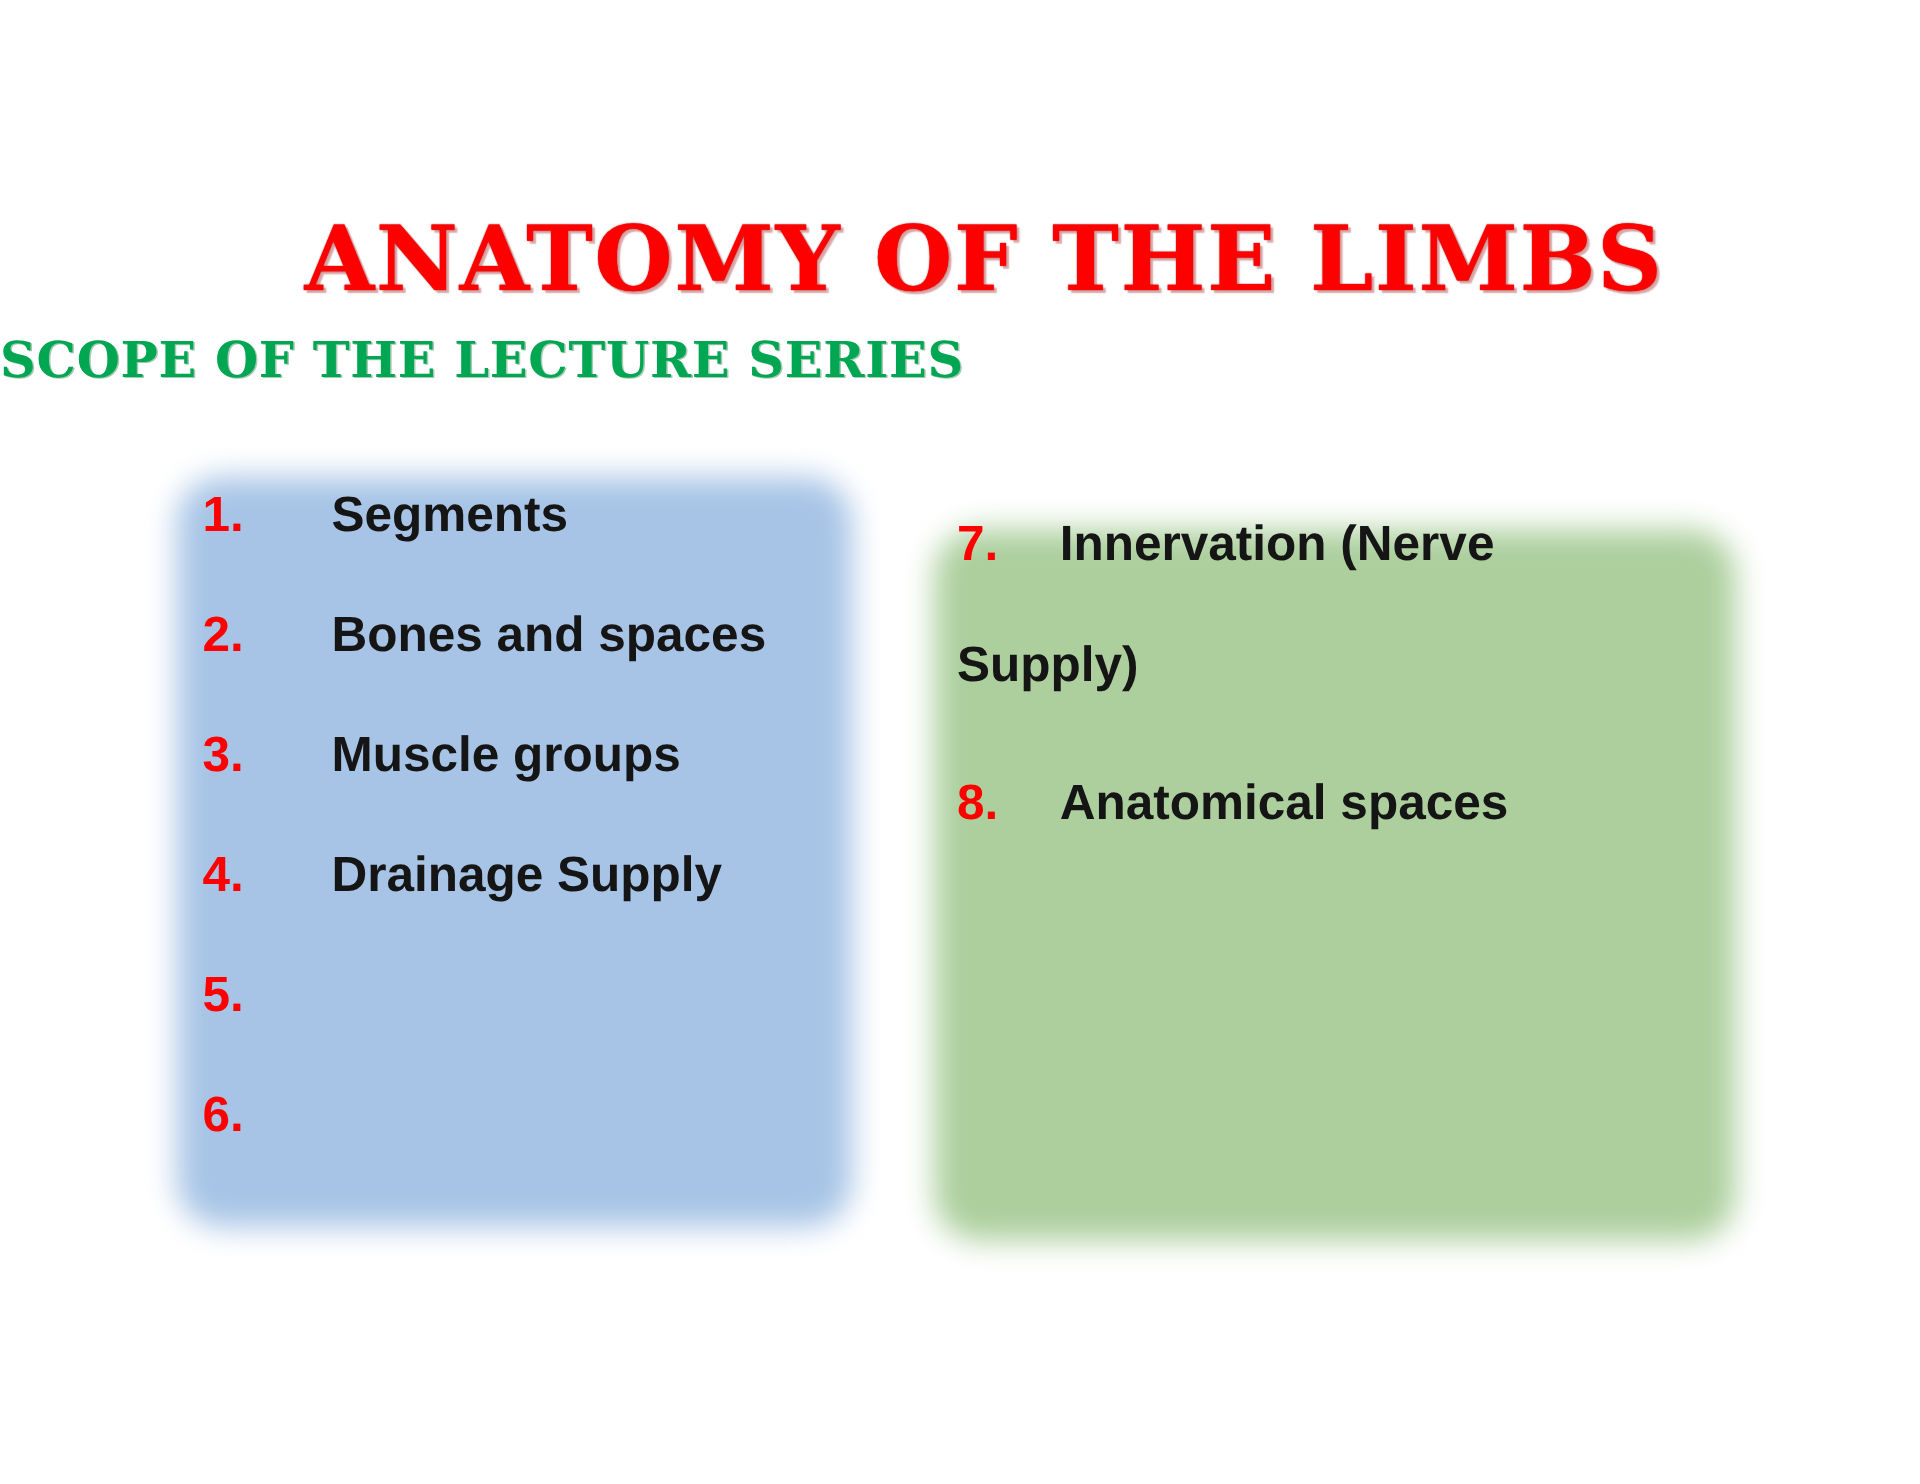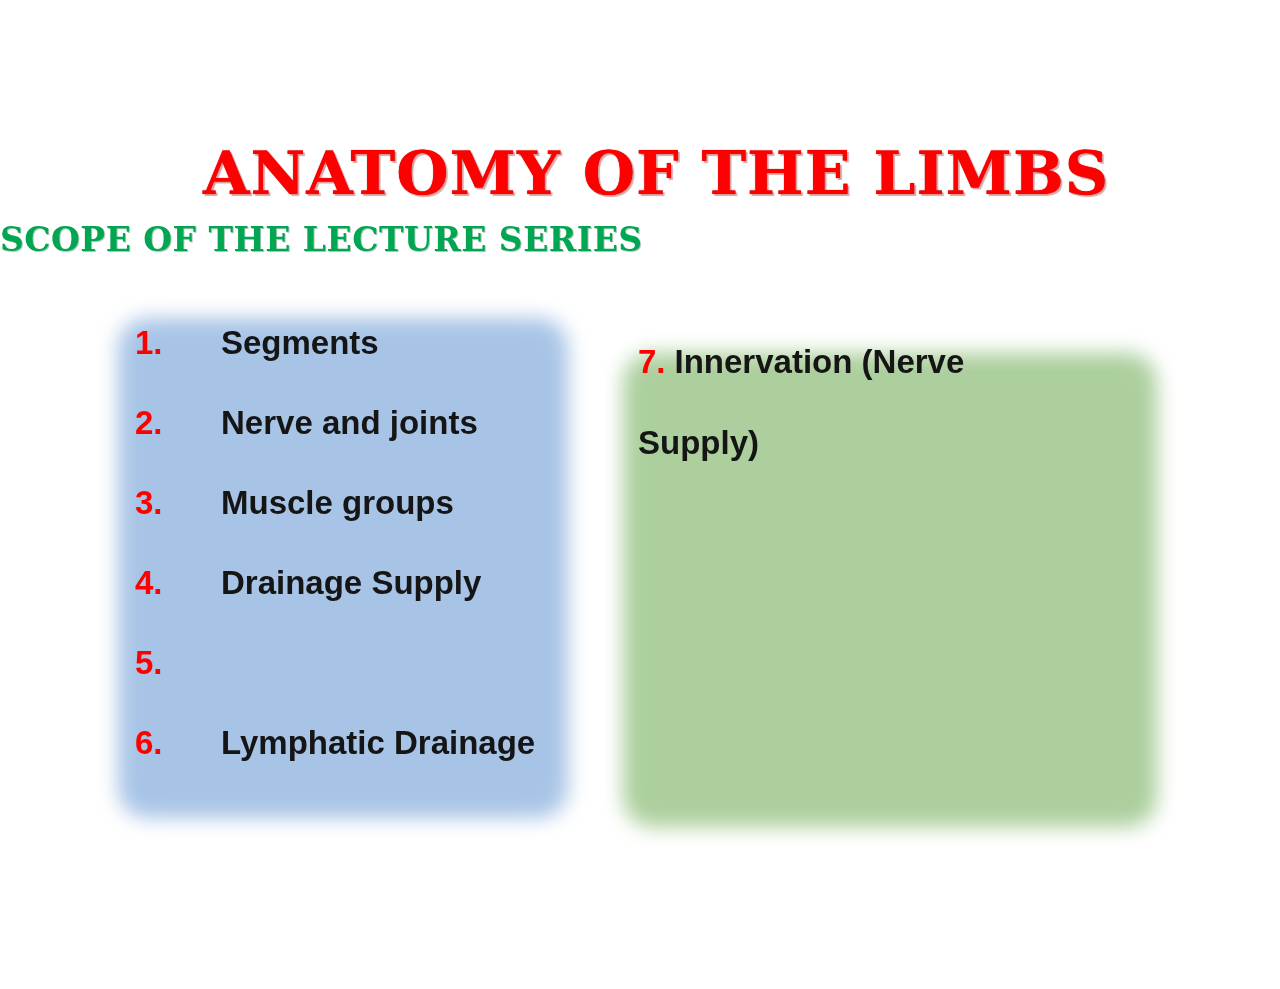--- a/index.html
+++ b/index.html
@@ -90,59 +90,62 @@
     left:638px;top:321px;width:530px;
   }
   .list-right .ritem{
     margin:0 0 11px 0;
     line-height:81px;
     font-size:33px;
   }
   .list-right .num{margin-right:9px;}
   .list-right .lbl{
     white-space:pre-line;
+    margin-left:32px;
   }
 </style>
 </head>
 <body>
 
 <div class="slide">
 
   <div class="panel-bg bg-left"></div>
   <div class="panel-bg bg-right"></div>
 
   <h1 class="title">ANATOMY OF THE LIMBS</h1>
   <h2 class="subtitle">SCOPE OF THE LECTURE SERIES</h2>
 
   <ul class="list-left">
     <li class="item">
       <span class="num">1.</span>
       <span class="lbl">Segments</span>
     </li>
     <li class="item">
       <span class="num">2.</span>
-      <span class="lbl">Nerve and joints</span>
+      <span class="lbl">Bones and spaces</span>
     </li>
     <li class="item">
       <span class="num">3.</span>
       <span class="lbl">Muscle groups</span>
     </li>
     <li class="item">
       <span class="num">4.</span>
       <span class="lbl">Drainage Supply</span>
     </li>
     <li class="item">
       <span class="num">5.</span>
     </li>
     <li class="item">
       <span class="num">6.</span>
-      <span class="lbl">Lymphatic Drainage</span>
     </li>
   </ul>
 
   <div class="list-right">
     <p class="ritem">
       <span class="num">7.</span><span class="lbl">Innervation (Nerve
 Supply)</span>
     </p>
+    <p class="ritem">
+      <span class="num">8.</span><span class="lbl">Anatomical spaces</span>
+    </p>
   </div>
 
 </div>
 
 </body></html>

